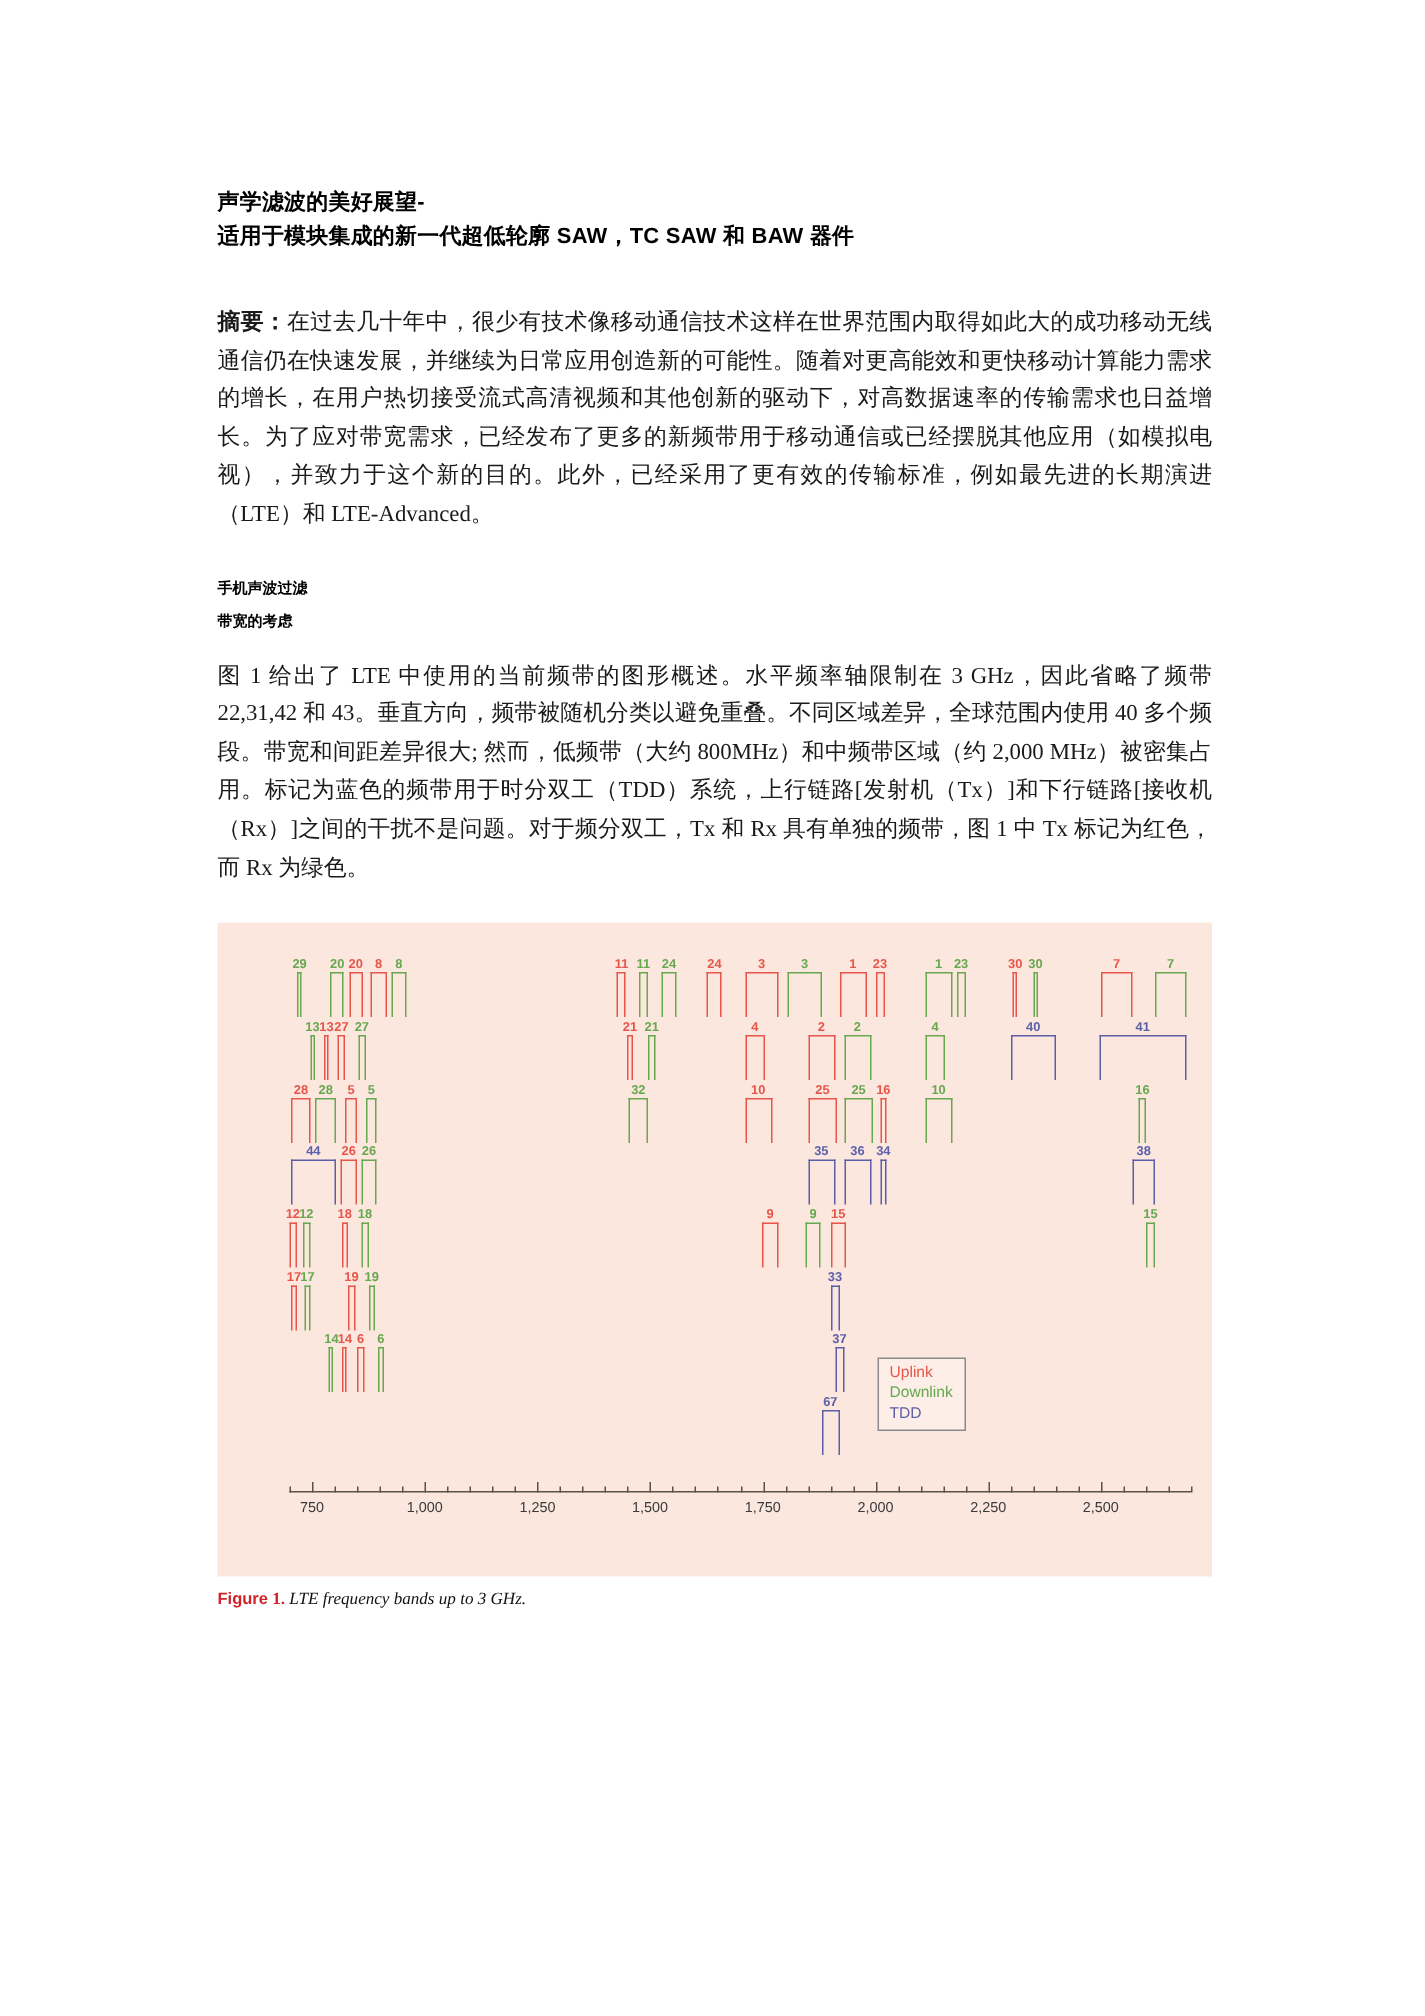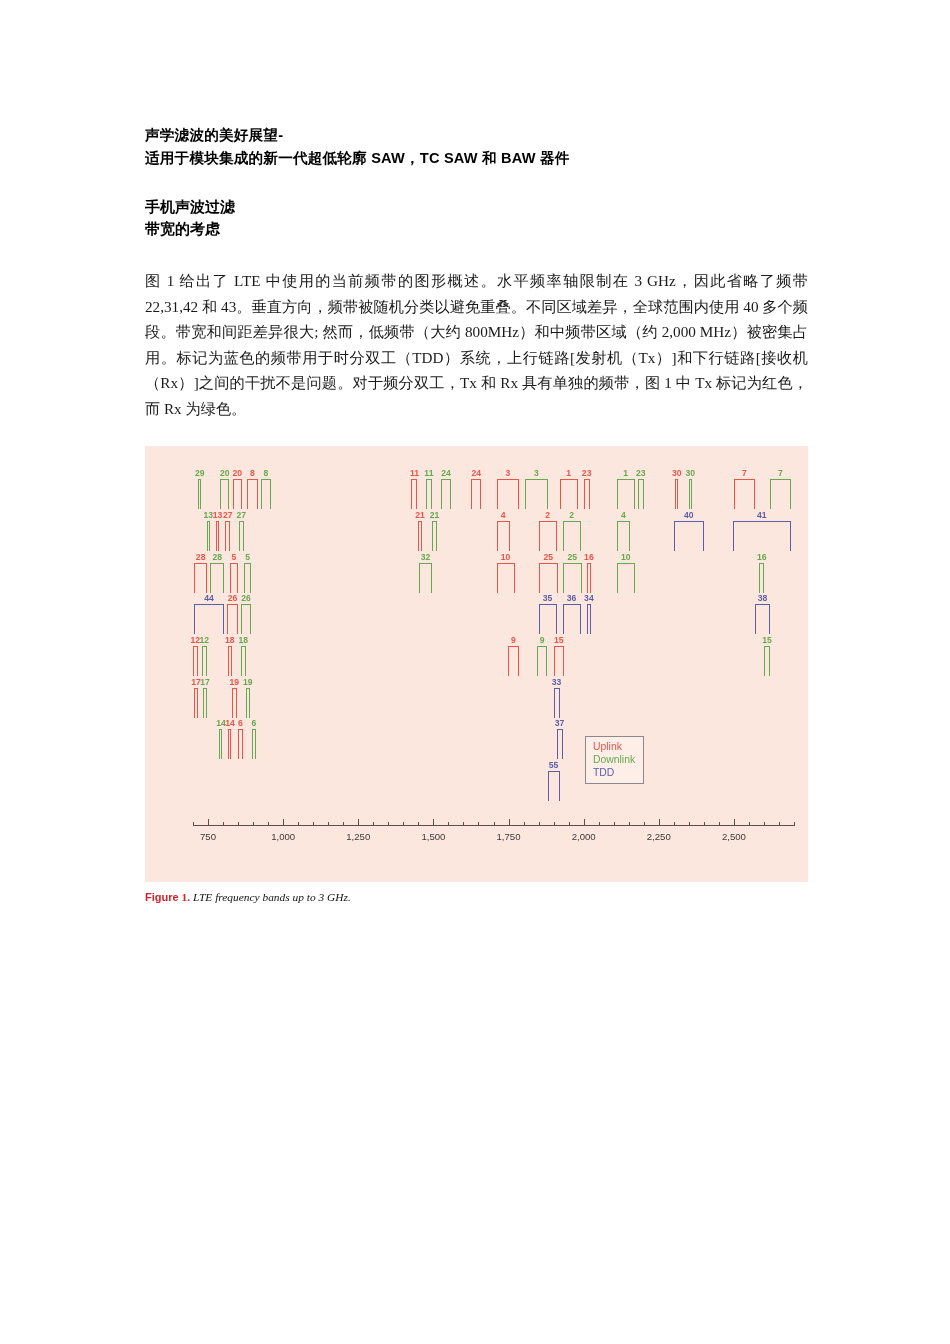--- a/index.html
+++ b/index.html
@@ -22,25 +22,25 @@
   .para{
     font-size:15.2px;line-height:25.6px;color:#1a1a1a;
     text-align:justify;text-justify:inter-ideograph;
     margin:0;
   }
   .abstract{margin-top:32px;}
   .abstract b{font-family:"Liberation Sans", sans-serif;font-weight:bold;}
 
   .sec-head{
     font-family:"Liberation Sans", sans-serif;
-    font-weight:bold;font-size:15px;color:#000;line-height:22px;
+    font-weight:bold;font-size:10px;color:#000;line-height:22px;
   }
   .sec-head-block{margin-top:26px;}
 
-  .body-para{margin-top:28px;}
+  .body-para{margin-top:12px;}
 
   
   .figure-wrap{margin-top:24px;}
   .figure-box{
     position:relative;
     width:663px;height:436px;
     background:#fce7df;
     overflow:hidden;
   }
   .plot{position:absolute;left:0;top:0;right:0;bottom:0;}
@@ -106,20 +106,21 @@
 <body>
 
 <div class="page">
   <div class="content">
 
     <div class="title-block">
       <div class="title-line">声学滤波的美好展望-</div>
       <div class="title-line">适用于模块集成的新一代超低轮廓 SAW，TC SAW 和 BAW 器件</div>
     </div>
 
+    <p class="para abstract"><b>摘要：</b><span>在过去几十年中，很少有技术像移动通信技术这样在世界范围内取得如此大的成功移动无线通信仍在快速发展，并继续为日常应用创造新的可能性。随着对更高能效和更快移动计算能力需求的增长，在用户热切接受流式高清视频和其他创新的驱动下，对高数据速率的传输需求也日益增长。为了应对带宽需求，已经发布了更多的新频带用于移动通信或已经摆脱其他应用（如模拟电视），并致力于这个新的目的。此外，已经采用了更有效的传输标准，例如最先进的长期演进（LTE）和 LTE-Advanced。</span></p>
 
     <div class="sec-head-block">
       <div class="sec-head">手机声波过滤</div>
       <div class="sec-head">带宽的考虑</div>
     </div>
 
     <p class="para body-para">图 1 给出了 LTE 中使用的当前频带的图形概述。水平频率轴限制在 3 GHz，因此省略了频带 22,31,42 和 43。垂直方向，频带被随机分类以避免重叠。不同区域差异，全球范围内使用 40 多个频段。带宽和间距差异很大; 然而，低频带（大约 800MHz）和中频带区域（约 2,000 MHz）被密集占用。标记为蓝色的频带用于时分双工（TDD）系统，上行链路[发射机（Tx）]和下行链路[接收机（Rx）]之间的干扰不是问题。对于频分双工，Tx 和 Rx 具有单独的频带，图 1 中 Tx 标记为红色，而 Rx 为绿色。</p>
 
     <div class="figure-wrap">
       <div class="figure-box">
@@ -387,21 +388,21 @@
             <div class="band c-down" style="left: 106.597px; top: 283px; width: 4.5075px; height: 30px;">
               <i></i>
               <span>6</span>
             </div>
             <div class="band c-tdd" style="left: 411.605px; top: 283px; width: 6.01px; height: 30px;">
               <i></i>
               <span>37</span>
             </div>
             <div class="band c-tdd" style="left: 402.59px; top: 325px; width: 12.02px; height: 30px;">
               <i></i>
-              <span>55</span>
+              <span>67</span>
             </div>
             <div class="axis"></div>
             <div class="tick min" style="left: 48px; top: 376px; height: 4px; position: absolute;"></div>
             <div class="tick maj" style="left: 63.025px; top: 373px; height: 7px; position: absolute;"></div>
             <div class="tick min" style="left: 78.05px; top: 376px; height: 4px; position: absolute;"></div>
             <div class="tick min" style="left: 93.075px; top: 376px; height: 4px; position: absolute;"></div>
             <div class="tick min" style="left: 108.1px; top: 376px; height: 4px; position: absolute;"></div>
             <div class="tick min" style="left: 123.125px; top: 376px; height: 4px; position: absolute;"></div>
             <div class="tick maj" style="left: 138.15px; top: 373px; height: 7px; position: absolute;"></div>
             <div class="tick min" style="left: 153.175px; top: 376px; height: 4px; position: absolute;"></div>

